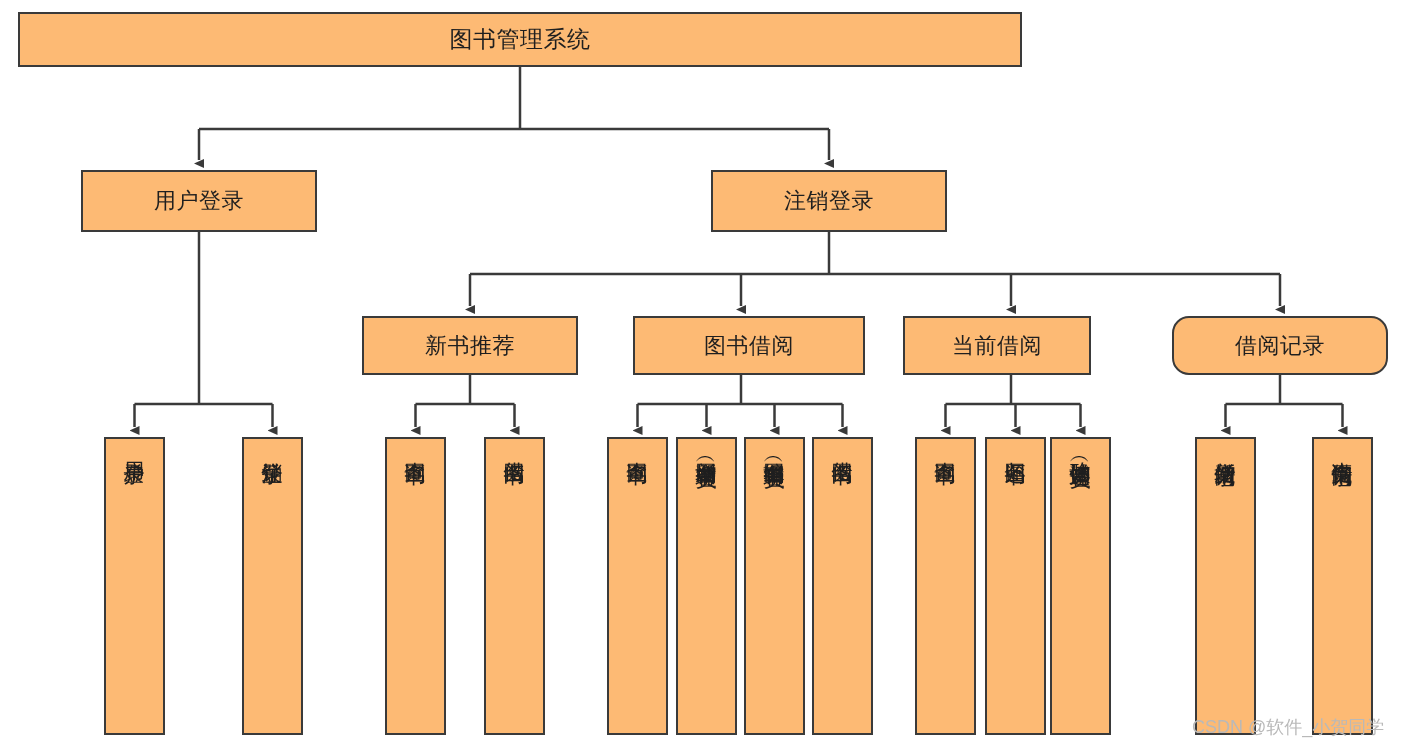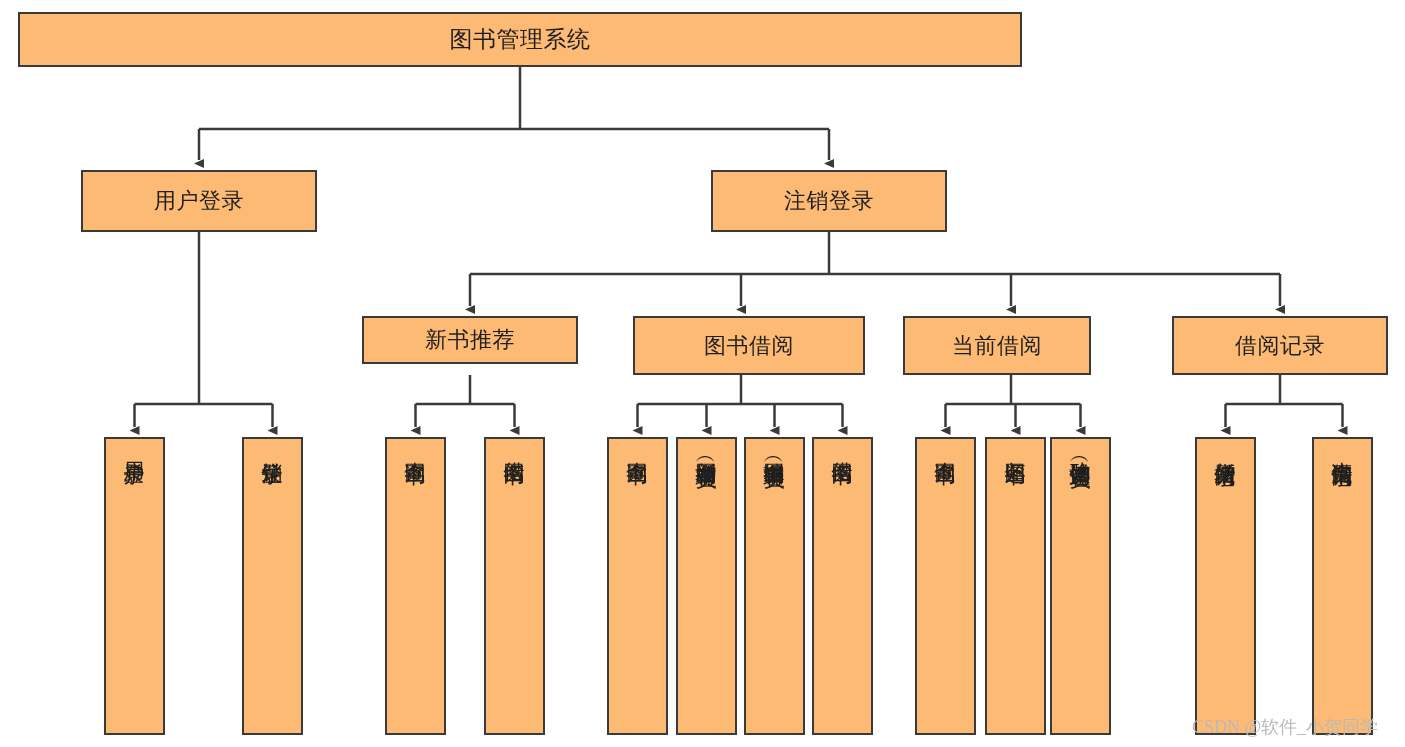--- a/index.html
+++ b/index.html
@@ -57,21 +57,21 @@
     letter-spacing: 1px;
     line-height: 1.0;
   }
   .node.root .node-label { font-size: 23px; }
   .watermark {
     position: absolute;
     color: #b9b9b9;
     font-size: 18px;
     white-space: nowrap;
     z-index: 3;
-    font-family: Liberation Serif, serif;
+    font-family: Liberation Sans, sans-serif;
   }
 </style>
 </head>
 <body>
 
 <div id="canvas">
   <svg id="edge-layer" viewBox="0 0 1405 747" xmlns="http://www.w3.org/2000/svg">
     <defs>
       <marker id="arrowhead" markerWidth="9" markerHeight="10" refX="1" refY="5" orient="auto" markerUnits="userSpaceOnUse">
         <polygon points="0,0 9,0 4.5,10" fill="#3a3a3a"></polygon>
@@ -116,30 +116,30 @@
   <div id="nodes-layer">
       <div class="node horizontal root" style="left: 18px; top: 12px; width: 1004px; height: 55px;">
         <span class="node-label">图书管理系统</span>
       </div>
       <div class="node horizontal" style="left: 81px; top: 170px; width: 236px; height: 62px;">
         <span class="node-label">用户登录</span>
       </div>
       <div class="node horizontal" style="left: 711px; top: 170px; width: 236px; height: 62px;">
         <span class="node-label">注销登录</span>
       </div>
-      <div class="node horizontal" style="left: 362px; top: 316px; width: 216px; height: 48px;">
+      <div class="node horizontal" style="left: 362px; top: 316px; width: 216px; height: 59px;">
         <span class="node-label">新书推荐</span>
       </div>
       <div class="node horizontal" style="left: 633px; top: 316px; width: 232px; height: 59px;">
         <span class="node-label">图书借阅</span>
       </div>
       <div class="node horizontal" style="left: 903px; top: 316px; width: 188px; height: 59px;">
         <span class="node-label">当前借阅</span>
       </div>
-      <div class="node horizontal" style="left: 1172px; top: 316px; width: 216px; height: 59px;">
+      <div class="node horizontal" style="left: 1172px; top: 316px; width: 216px; height: 59px; border-radius: 17px;">
         <span class="node-label">借阅记录</span>
       </div>
       <div class="node vertical" style="left: 104px; top: 437px; width: 61px; height: 298px;">
         <span class="node-label">用户登录</span>
       </div>
       <div class="node vertical" style="left: 242px; top: 437px; width: 61px; height: 298px;">
         <span class="node-label">注销登录</span>
       </div>
       <div class="node vertical" style="left: 385px; top: 437px; width: 61px; height: 298px;">
         <span class="node-label">查询图书</span>

